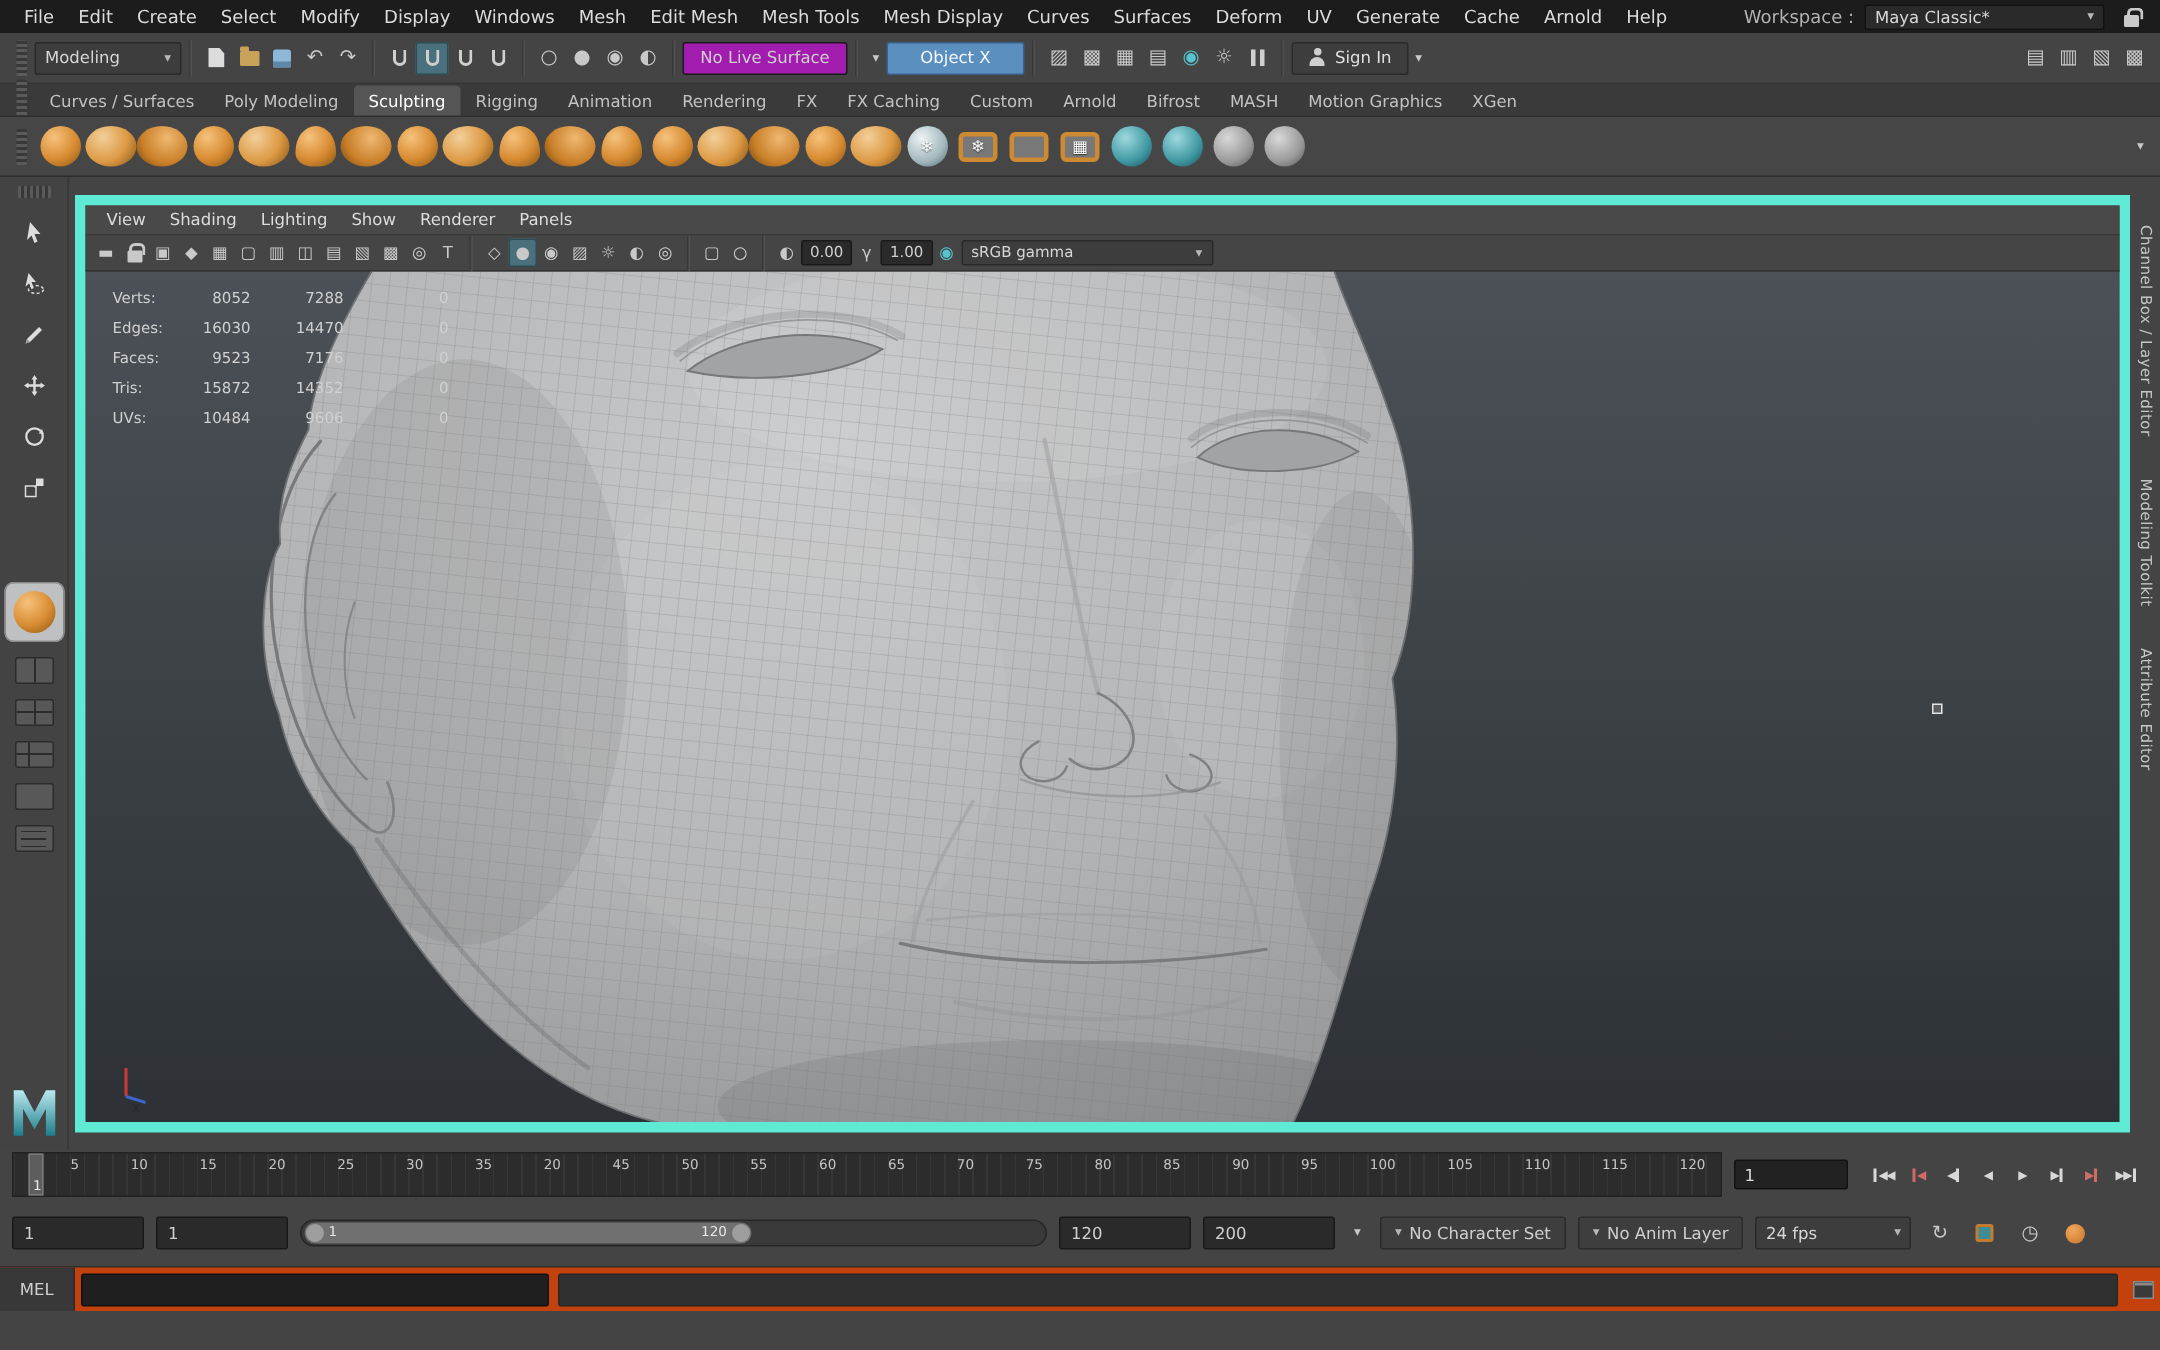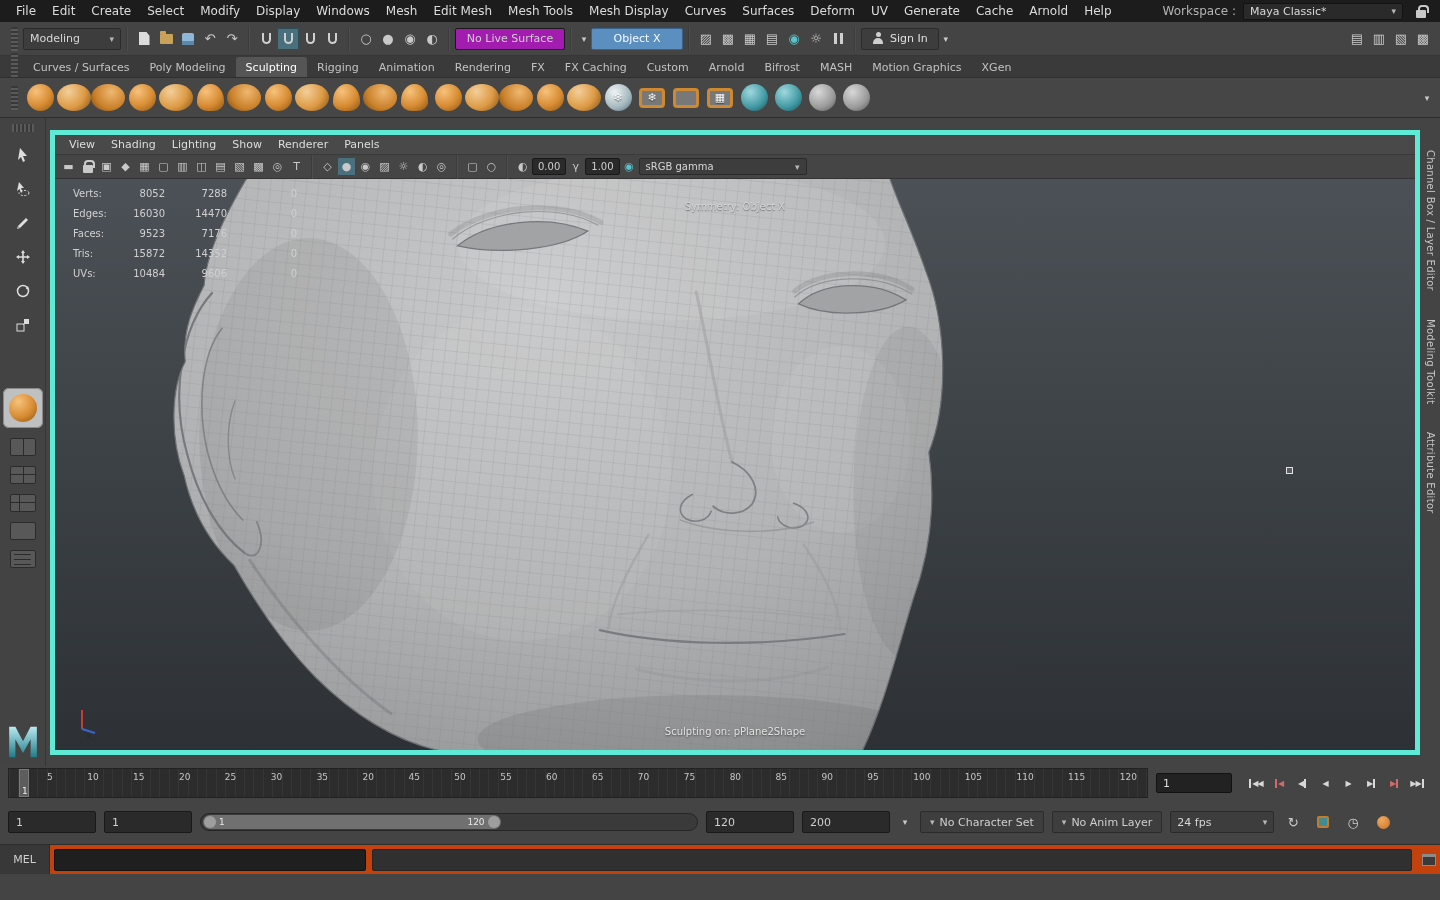--- a/index.html
+++ b/index.html
@@ -73,32 +73,32 @@
 .tool{width:34px;height:34px;display:flex;align-items:center;justify-content:center}
 .cur-tool{width:40px;height:40px;margin-top:46px;background:#bfc0c1;border-radius:6px;display:flex;align-items:center;justify-content:center;box-shadow:inset 0 0 0 1px #8a8a8a}
 .cur-tool .ball{width:28px;height:28px}
 .lay{width:26px;height:18px;margin-top:10px;background:#585858;border:1px solid #2b2b2b;border-radius:2px}
 .lay.two{background-image:linear-gradient(90deg,transparent 12px,#2b2b2b 12px,#2b2b2b 13px,transparent 13px)}
 .lay.four{background-image:linear-gradient(90deg,transparent 12px,#2b2b2b 12px,#2b2b2b 13px,transparent 13px),linear-gradient(transparent 7px,#2b2b2b 7px,#2b2b2b 8px,transparent 8px)}
 .lay.three{background-image:linear-gradient(90deg,transparent 8px,#2b2b2b 8px,#2b2b2b 9px,transparent 9px),linear-gradient(transparent 7px,#2b2b2b 7px,#2b2b2b 8px,transparent 8px)}
 .lay.list{background-image:repeating-linear-gradient(#2b2b2b 0 1px,transparent 1px 5px);background-size:70% 80%;background-position:3px 3px;background-repeat:no-repeat}
 .maya-logo{position:absolute;left:4px;top:604px;width:38px;height:40px;display:flex;align-items:center;justify-content:center}
 
-#vp{position:absolute;left:50px;top:12px;width:1370px;height:625px;background:#3f3f3f;border:5px solid #5eead4;display:flex;flex-direction:column}
+#vp{position:absolute;left:50px;top:12px;width:1370px;height:625px;background:#3f3f3f;border:7px solid #5eead4;display:flex;flex-direction:column}
 .vp-menubar{height:20px;background:#494949;display:flex;align-items:center;padding:0 6px;border-bottom:1px solid #3a3a3a}
 .vp-menu{font-size:11px;color:#dcdcdc;padding:0 8px;cursor:default}
 .vp-toolbar{height:24px;background:#454545;display:flex;align-items:center;padding:0 4px;border-bottom:1px solid #333}
 .vp-toolbar .ic{min-width:19px;height:19px;font-size:11px}
 .vp-toolbar .field{height:17px;padding:0 5px;font-size:10px}
 .vt{width:168px;height:17px;font-size:10px}
 .vp-canvas{position:relative;flex:1;overflow:hidden}
 #scene{position:absolute;left:0;top:0;width:100%;height:100%}
 
 .hud-poly{position:absolute;left:0;top:4px}
-.hud-row{display:flex;height:20px;align-items:center;font-size:10px;color:#d0d0d0}
+.hud-row{display:flex;height:20px;align-items:flex-end;font-size:10px;color:#d0d0d0}
 .hl{width:46px;padding-left:18px}
 .hv{text-align:right}
 .v1{width:64px}.v2{width:62px}.v3{width:70px}
 .hud-sym{position:absolute;top:22px;left:0;right:0;text-align:center;font-size:10px;color:#d6d6d6;text-shadow:0 1px 1px rgba(0,0,0,.4)}
 .hud-sculpt{position:absolute;top:547px;left:0;right:0;text-align:center;font-size:10px;color:#e2e2e2;text-shadow:0 1px 2px rgba(0,0,0,.5)}
 .hud-cam{position:absolute;top:569px;left:0;right:0;text-align:center;font-size:10px;color:#dcdcdc;text-shadow:0 1px 2px rgba(0,0,0,.5)}
 .axis{position:absolute;left:18px;top:526px}
 .cursor-sq{position:absolute;left:1231px;top:288px;width:7px;height:7px;border:1px solid #e2e2e2;background:rgba(255,255,255,.15)}
 
 #sidetabs{position:absolute;right:0;top:0;width:20px;height:100%;display:flex;flex-direction:column;align-items:center;padding-top:32px;gap:28px}
@@ -533,22 +533,20 @@
               <span class="hv v3">0</span>
             </div>
 
             <div class="hud-row">
               <span class="hl">UVs:</span>
               <span class="hv v1">10484</span>
               <span class="hv v2">9606</span>
               <span class="hv v3">0</span>
             </div>
           </div>
-        <div class="hud-sym">Symmetry: Object X</div>
-        <div class="hud-sculpt">Sculpting on: pPlane2Shape</div>
         <div class="hud-cam">persp</div>
         <div class="axis">
           <svg width="34" height="36" viewBox="0 0 34 36">
             <line x1="9" y1="24" x2="9" y2="5" stroke="#cc3b33" stroke-width="2"></line>
             <line x1="9" y1="24" x2="22" y2="28" stroke="#3a66cc" stroke-width="2"></line>
             <text x="13" y="34" font-size="9" fill="#2a2a2a">x</text>
           </svg>
         </div>
         <div class="cursor-sq"></div>
       </div>

